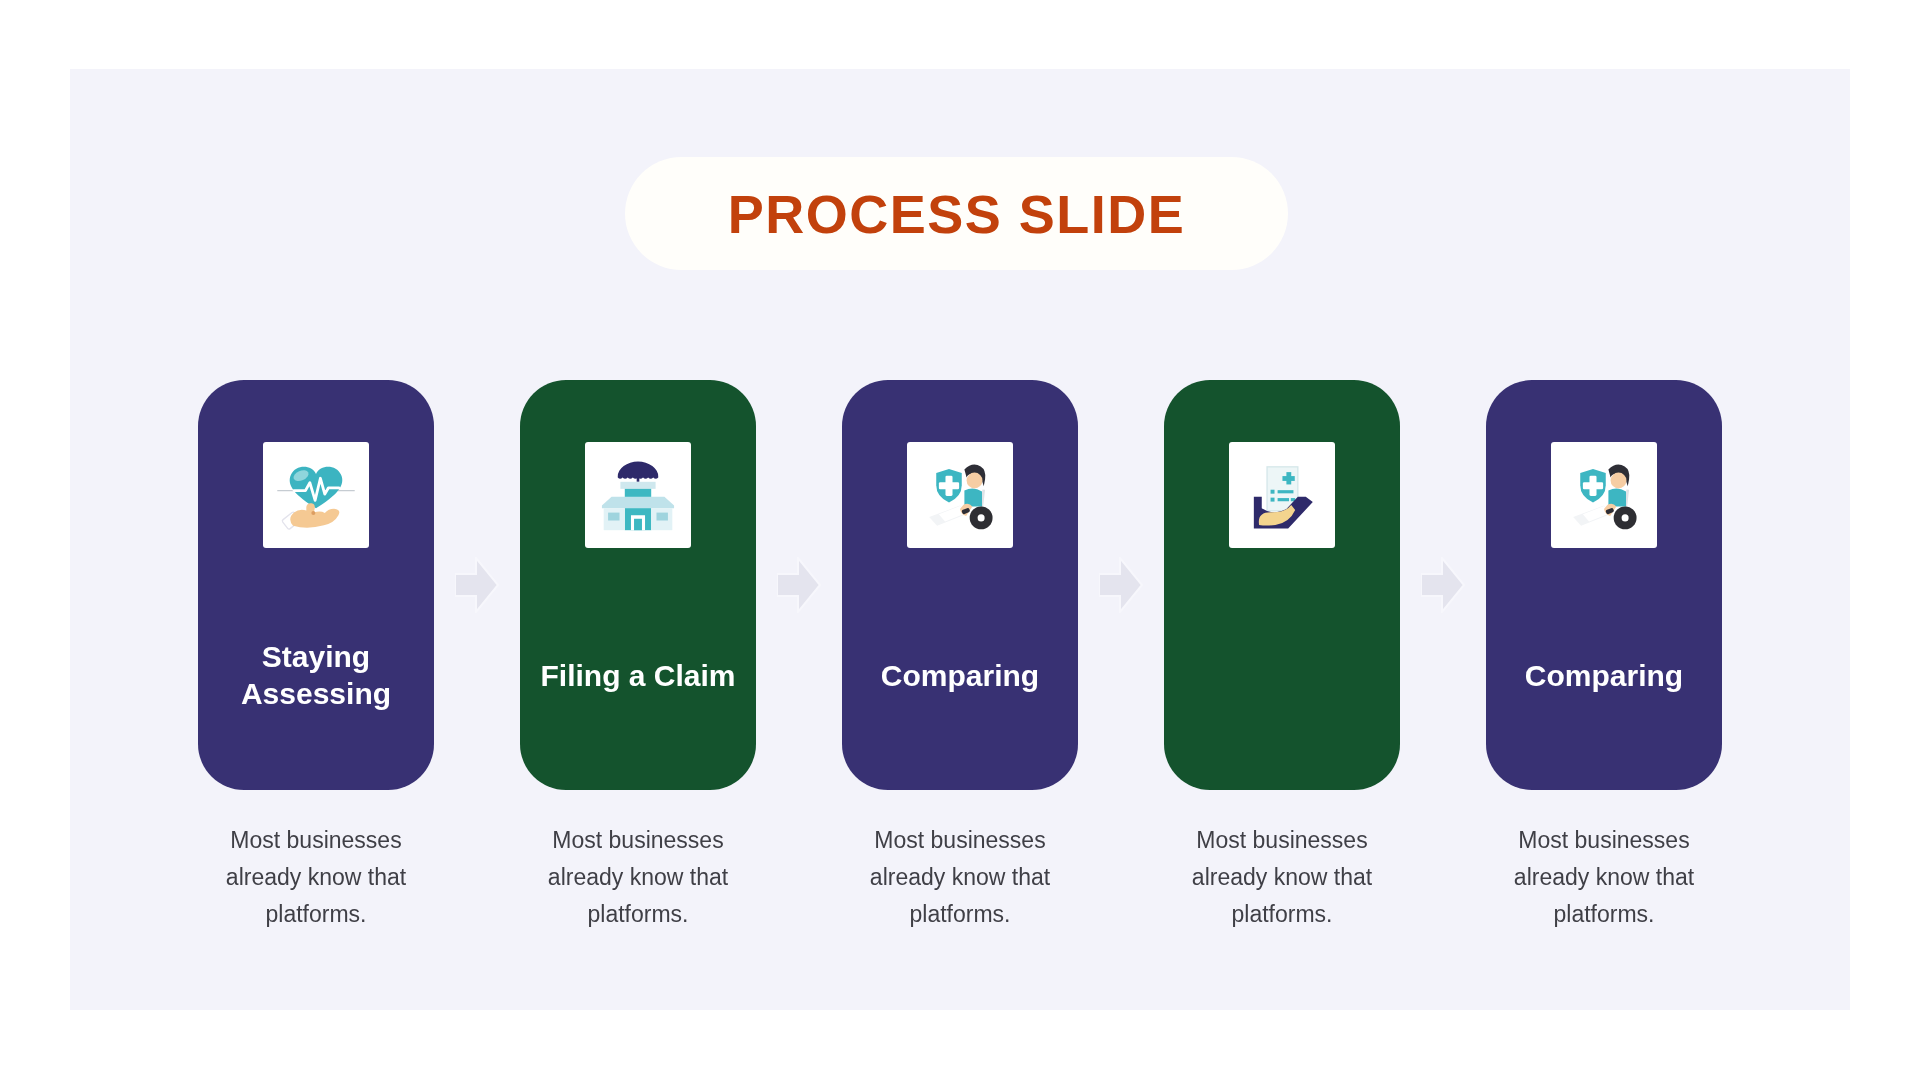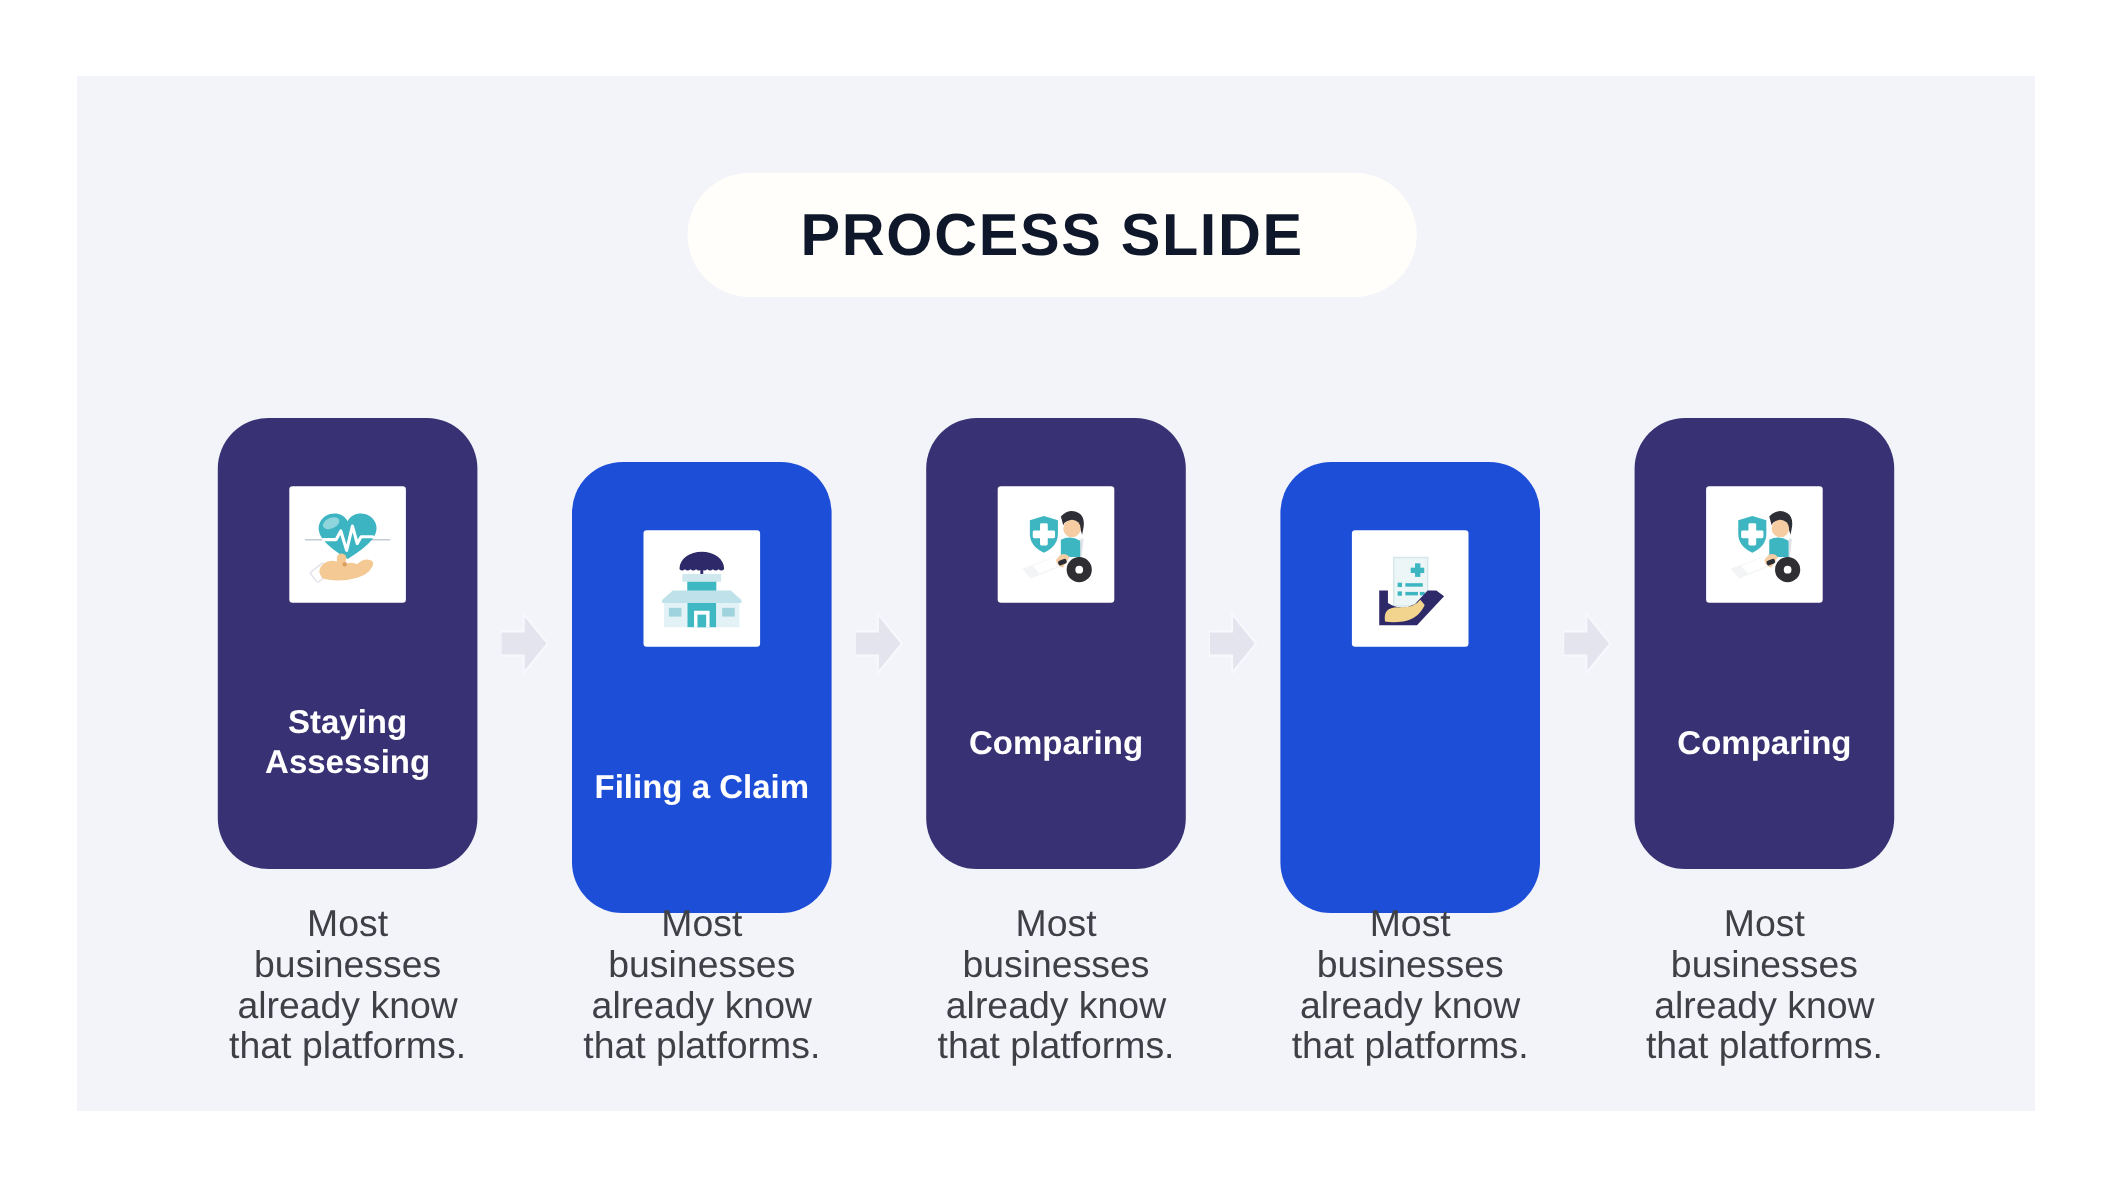--- a/index.html
+++ b/index.html
@@ -11,45 +11,45 @@
     background: #f3f3fa;
   }
 
   .title-pill {
     position: absolute; left: 625px; top: 157px; width: 663px; height: 113px;
     background: #fffefa; border-radius: 57px;
     display: flex; align-items: center; justify-content: center;
   }
   .title-pill h1 {
     font-size: 54px; font-weight: 800; letter-spacing: 1.5px;
-    color: #0f172a; text-transform: uppercase;
+    color: #c2410c; text-transform: uppercase;
   }
 
   .card {
     position: absolute; top: 380px; width: 236px; height: 410px;
     border-radius: 46px; display: flex; flex-direction: column; align-items: center;
   }
   .card.navy { background: #383173; }
-  .card.teal { background: #1d4ed8; margin-top: 40px; }
+  .card.teal { background: #14532d; }
   .card .icon-box {
     margin-top: 62px; width: 106px; height: 106px; background: #ffffff;
     border-radius: 3px; display: flex; align-items: center; justify-content: center;
   }
   .card .icon-box svg { width: 88px; height: 88px; }
   .card .card-title {
     position: absolute; top: 248px; left: 10px; right: 10px; height: 94px;
     display: flex; align-items: center; justify-content: center; text-align: center;
     color: #ffffff; font-size: 30px; font-weight: 700; line-height: 37px;
   }
 
   .arrow { position: absolute; top: 557px; width: 44px; height: 56px; }
 
   .desc {
     position: absolute; top: 822px; width: 250px; text-align: center;
-    color: #3f3f46; font-size: 34px; line-height: 37px; font-weight: 400;
+    color: #3f3f46; font-size: 23px; line-height: 37px; font-weight: 400;
   }
 
   
   .pos-0 { left: 198px; }  .pos-1 { left: 520px; }  .pos-2 { left: 842px; }
   .pos-3 { left: 1164px; } .pos-4 { left: 1486px; }
   .apos-0 { left: 455px; } .apos-1 { left: 777px; } .apos-2 { left: 1099px; } .apos-3 { left: 1421px; }
   .dpos-0 { left: 191px; } .dpos-1 { left: 513px; } .dpos-2 { left: 835px; }
   .dpos-3 { left: 1157px; } .dpos-4 { left: 1479px; }
 </style>
 </head>

